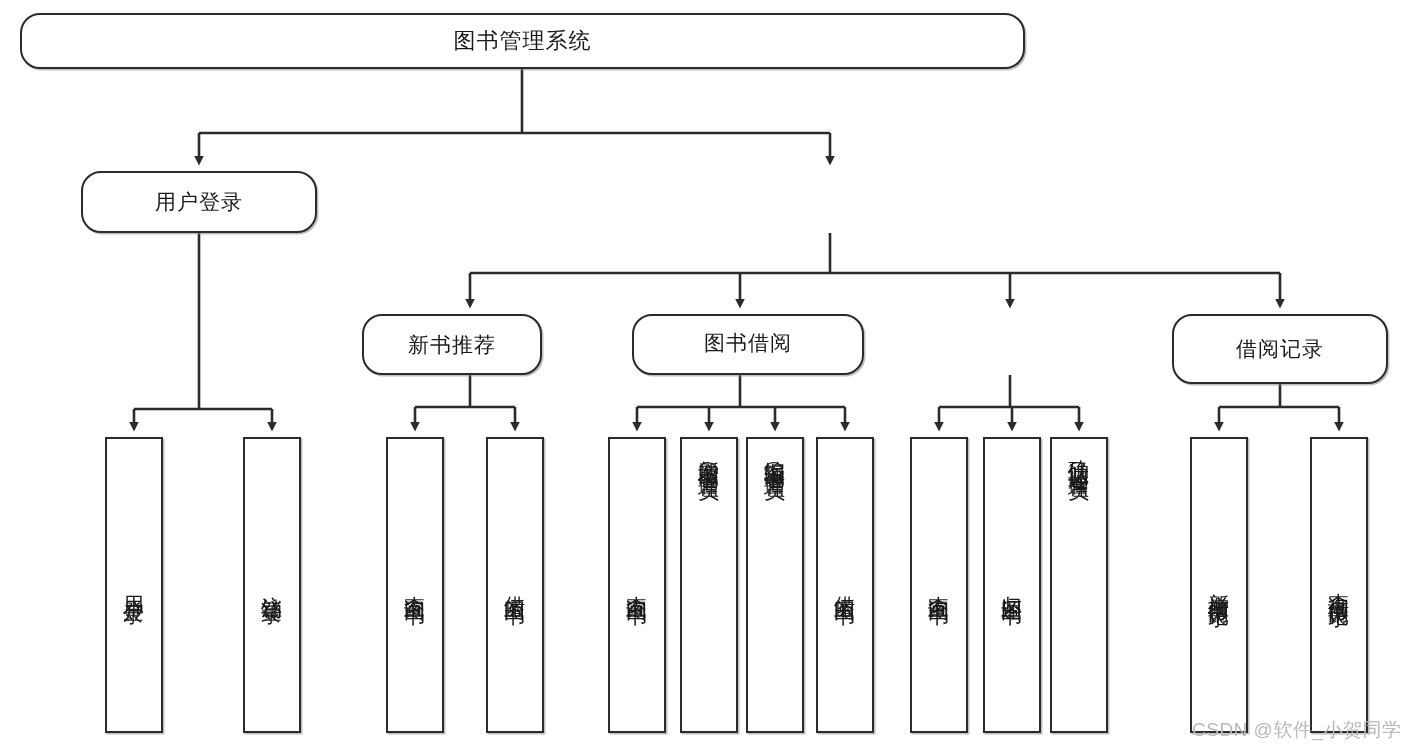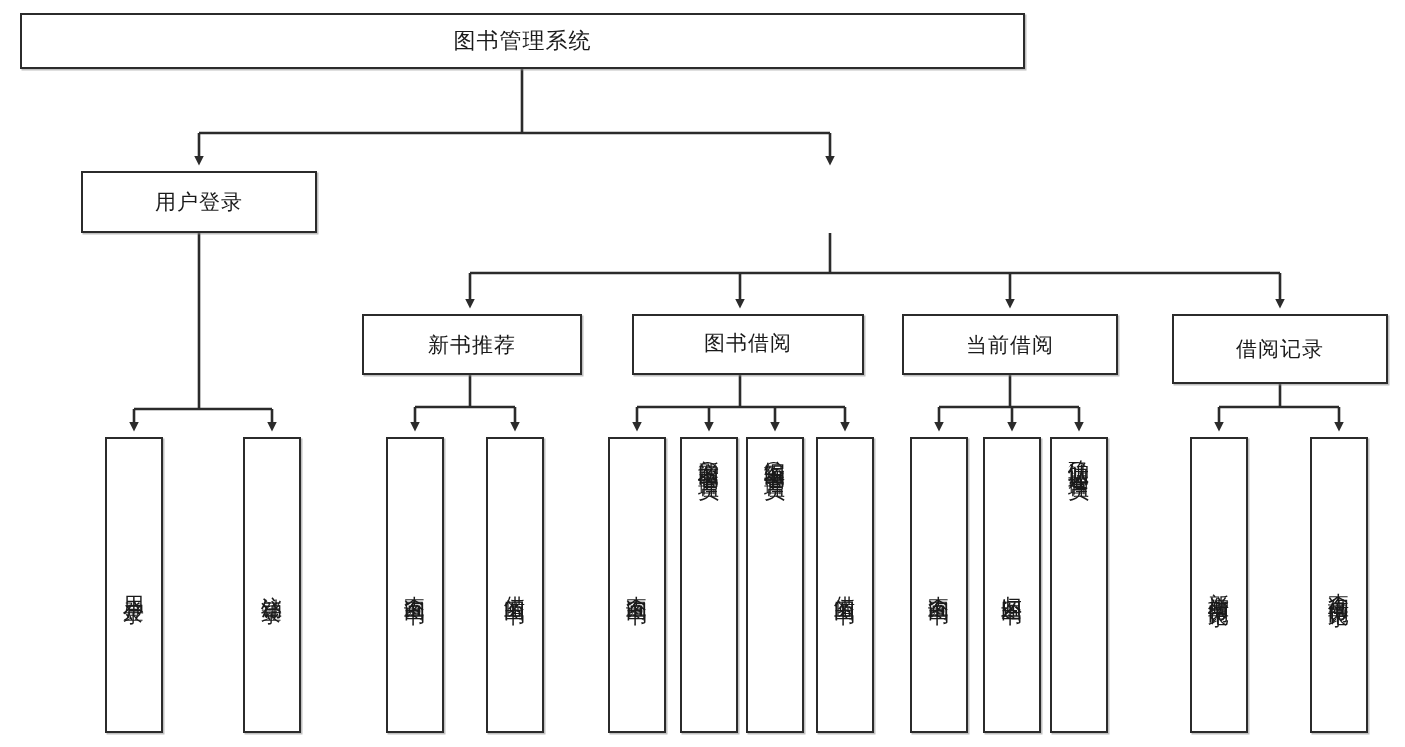--- a/index.html
+++ b/index.html
@@ -34,20 +34,21 @@
     display: flex;
     align-items: center;
     justify-content: center;
     color: #1a1a1a;
   }
   .node.h {
     font-size: 21px;
     letter-spacing: 1px;
     line-height: 1.1;
     white-space: nowrap;
+    border-radius: 20px;
   }
   .node.root {
     font-size: 22px;
   }
   .node.v {
     writing-mode: vertical-rl;
     text-orientation: upright;
     font-size: 21px;
     letter-spacing: 3px;
     line-height: 1.0;
@@ -118,33 +119,33 @@
       <path d="M1219,407 L1339,407"></path>
       <path d="M1219,407 L1219,423" marker-end="url(#arrow)"></path>
       <path d="M1339,407 L1339,423" marker-end="url(#arrow)"></path>
     </g>
   </svg>
 
   <div class="node h root" style="left: 20px; top: 13px; width: 1005px; height: 56px;">图书管理系统</div>
 
   <div class="node h" style="left: 81px; top: 171px; width: 236px; height: 62px;">用户登录</div>
 
-  <div class="node h" style="left: 362px; top: 314px; width: 220px; height: 61px;">新书推荐</div>
+  <div class="node h" style="left: 362px; top: 314px; width: 180px; height: 61px;">新书推荐</div>
   <div class="node h" style="left: 632px; top: 314px; width: 232px; height: 61px; font-family: Liberation Mono, monospace;">图书借阅</div>
-  <div class="node h" style="left: 902px; top: 314px; width: 216px; height: 61px;">当前借阅</div>
   <div class="node h" style="left: 1172px; top: 314px; width: 216px; height: 70px;">借阅记录</div>
 
   <div class="node v" style="left: 105px; top: 437px; width: 58px; height: 296px;">用户登录</div>
   <div class="node v" style="left: 243px; top: 437px; width: 58px; height: 296px;">注销登录</div>
   <div class="node v" style="left: 386px; top: 437px; width: 58px; height: 296px;">查询图书</div>
   <div class="node v" style="left: 486px; top: 437px; width: 58px; height: 296px;">借阅图书</div>
   <div class="node v" style="left: 608px; top: 437px; width: 58px; height: 296px;">查询图书</div>
   <div class="node v topalign" style="left: 680px; top: 437px; width: 58px; height: 296px;">新增图书（管理员）</div>
   <div class="node v topalign" style="left: 746px; top: 437px; width: 58px; height: 296px;">编辑图书（管理员）</div>
   <div class="node v" style="left: 816px; top: 437px; width: 58px; height: 296px;">借阅图书</div>
   <div class="node v" style="left: 910px; top: 437px; width: 58px; height: 296px;">查询图书</div>
   <div class="node v" style="left: 983px; top: 437px; width: 58px; height: 296px;">归还图书</div>
   <div class="node v topalign" style="left: 1050px; top: 437px; width: 58px; height: 296px;">确认归还（管理员）</div>
   <div class="node v" style="left: 1190px; top: 437px; width: 58px; height: 296px;">新增借阅记录</div>
   <div class="node v" style="left: 1310px; top: 437px; width: 58px; height: 296px;">查询借阅记录</div>
 
+  <div class="watermark" style="left: 1192px; top: 717px;">CSDN @软件_小贺同学</div>
 
 </div>
 
 </body></html>

